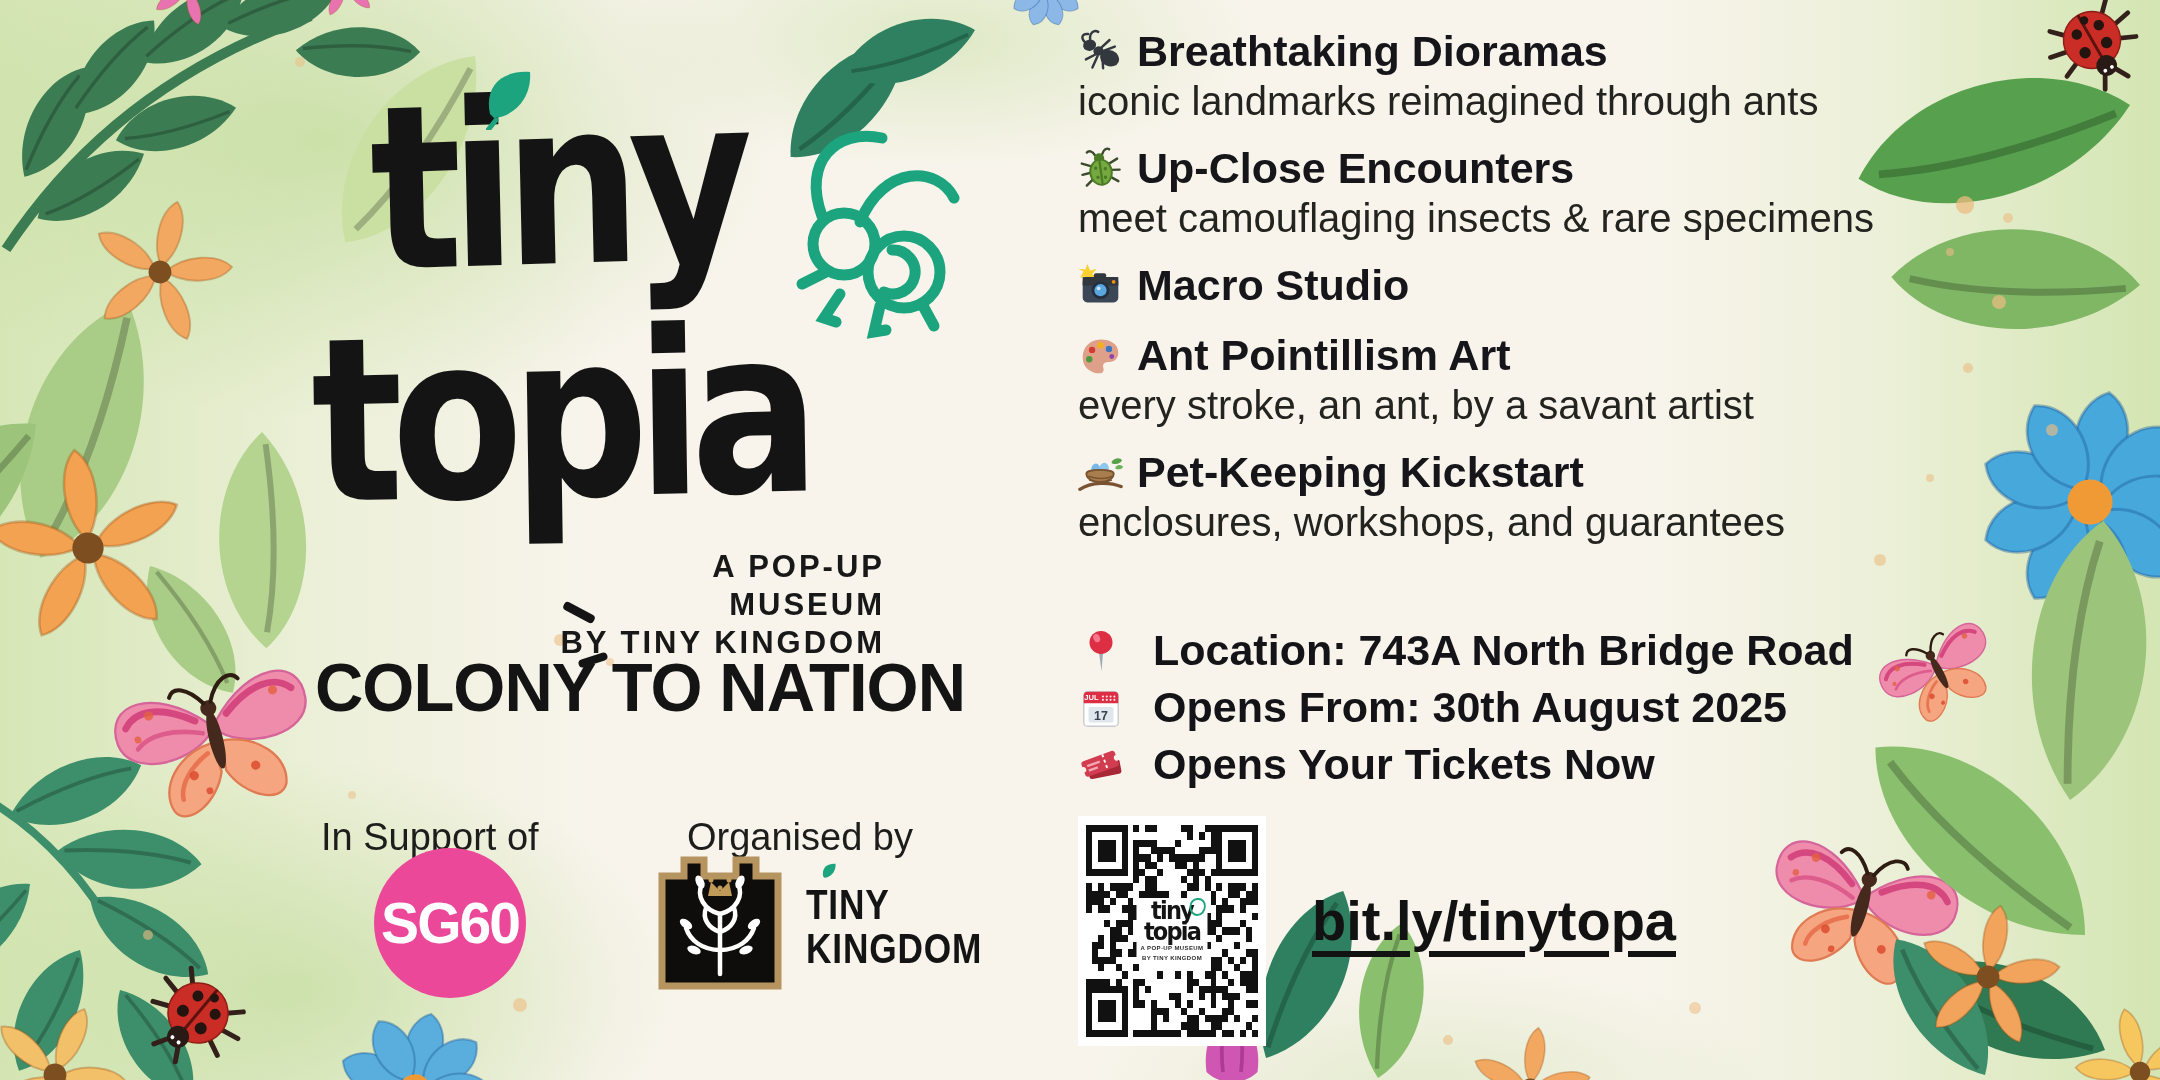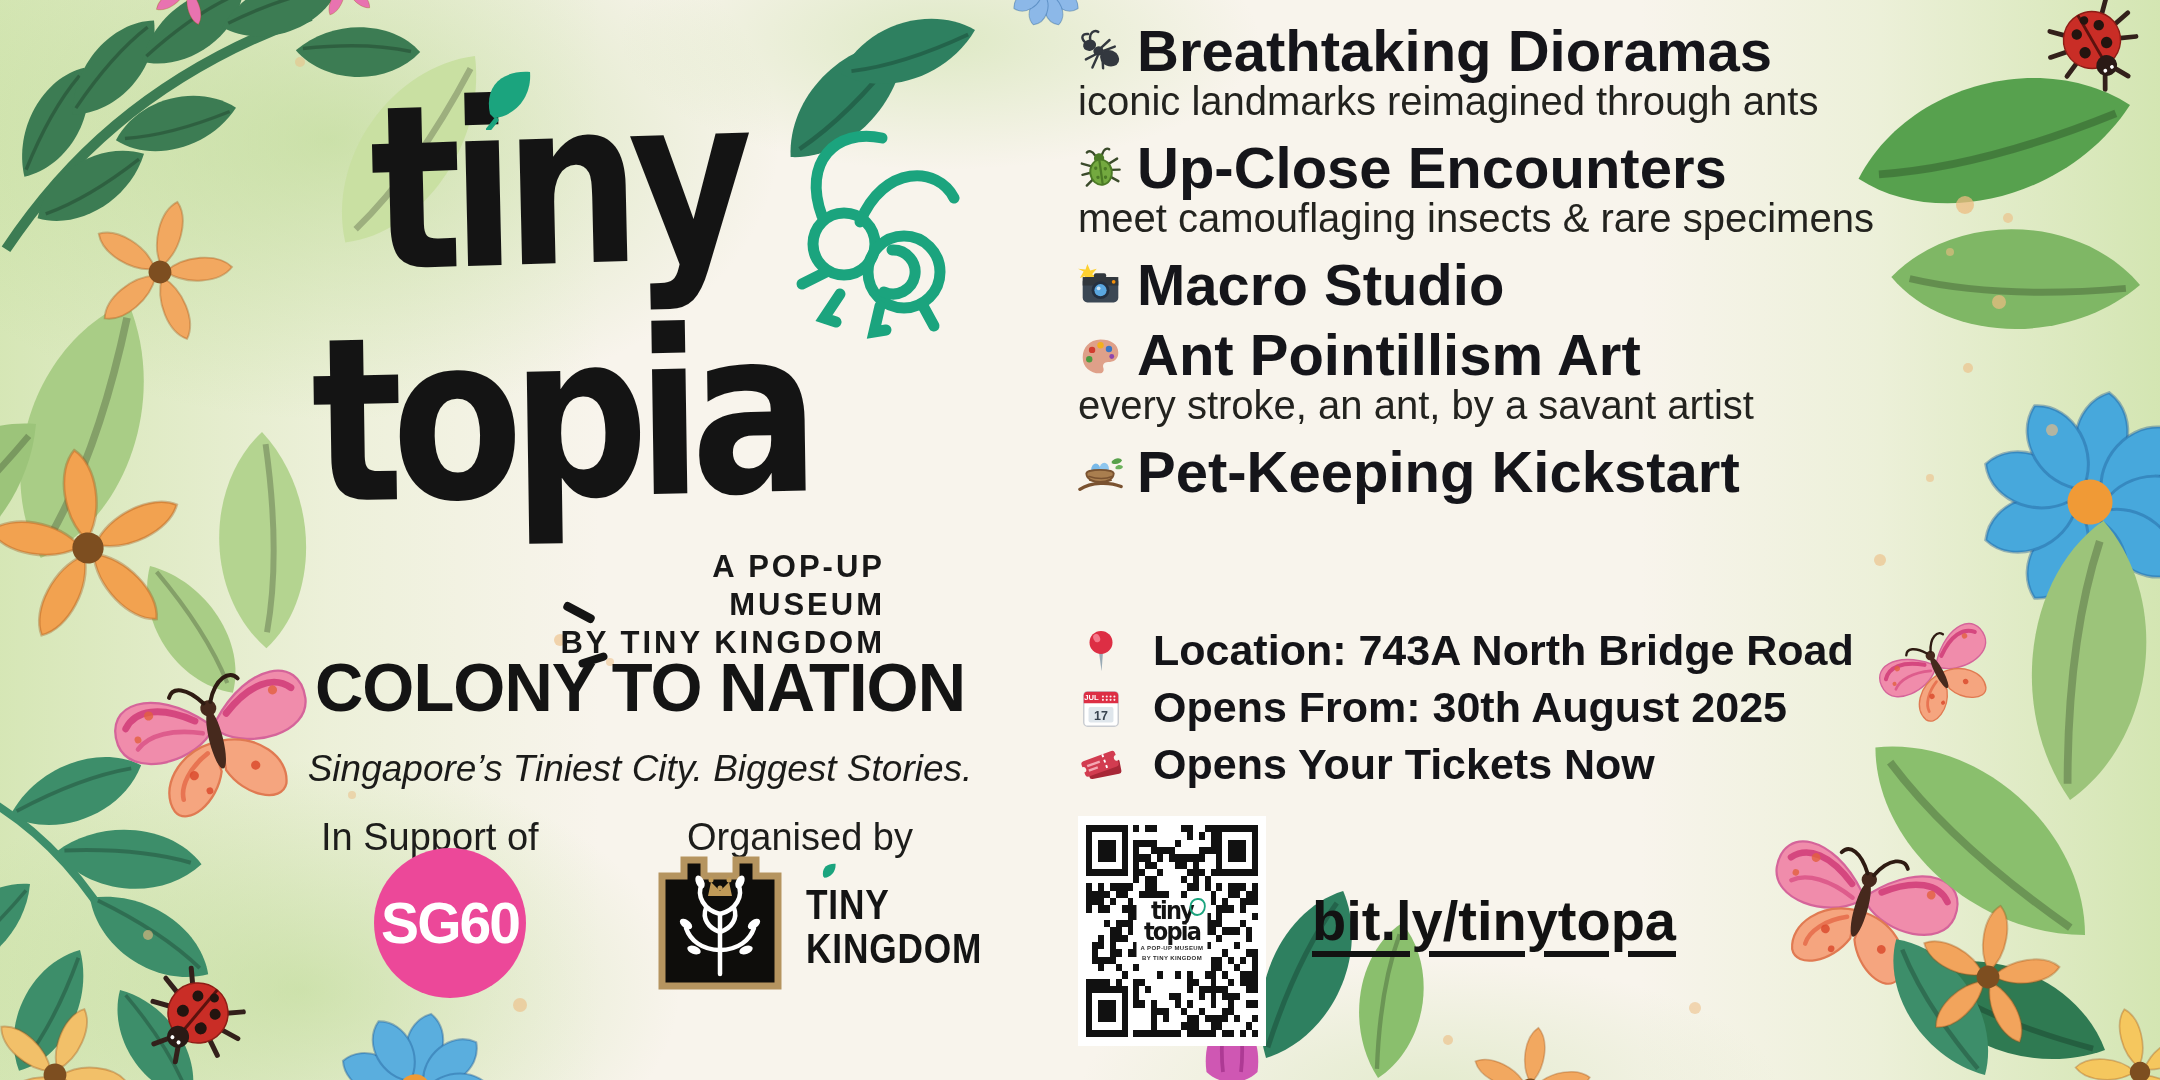--- a/index.html
+++ b/index.html
@@ -46,21 +46,21 @@
   .sg60{position:absolute;left:374px;top:848px;width:152px;height:150px;border-radius:50%;
     background:#ec4899;display:flex;flex-direction:row;align-items:center;justify-content:center;}
   .sg60 span{color:#fff;font-weight:bold;font-size:57px;line-height:50px;letter-spacing:-2px;}
   .crest{position:absolute;left:658px;top:854px;width:124px;height:136px;}
   .wordmark{position:absolute;left:806px;top:882px;font-weight:bold;color:#141414;
     font-size:43px;line-height:44px;letter-spacing:1px;transform:scaleX(.82);transform-origin:left top;white-space:nowrap;}
   .wordmark-leaf{position:absolute;left:822px;top:862px;width:16px;height:20px;}
   
   .features{position:absolute;left:1078px;top:24px;width:1060px;}
   .feature{margin-bottom:16px;}
-  .f-title{display:flex;align-items:center;gap:14px;font-size:58px;font-weight:bold;
+  .f-title{display:flex;align-items:center;gap:14px;font-size:43px;font-weight:bold;
     color:#15151a;line-height:54px;white-space:nowrap;}
   .f-title svg{width:45px;height:45px;flex:0 0 auto;}
   .f-desc{font-size:40px;line-height:47px;color:#23231f;white-space:nowrap;}
   .info-list{position:absolute;left:1078px;top:622px;width:1060px;}
   .info-row{display:flex;align-items:center;gap:29px;height:57px;font-size:43px;
     font-weight:bold;color:#141418;white-space:nowrap;}
   .info-row svg{width:46px;height:46px;flex:0 0 auto;}
   
   .qr-card{position:absolute;left:1078px;top:816px;width:188px;height:230px;background:#fff;
     display:flex;align-items:center;justify-content:center;}
@@ -290,21 +290,20 @@
     <div class="twig twig1"></div>
     <div class="twig twig2"></div>
   </div>
 
   <div class="tagline">
     <span>A POP-UP MUSEUM</span><br>
     <span>BY TINY KINGDOM</span>
   </div>
 
   <div class="headline">COLONY TO NATION</div>
-  <div class="subheadline">Singapore’s Tiniest City. Biggest Stories.</div>
 
   <div class="support-label label-support">In Support of</div>
   <div class="support-label label-organiser">Organised by</div>
 
   <div class="sg60">
     <span>SG</span>
     <span>60</span>
   </div>
 
   <svg class="crest" viewBox="0 0 124 136">
@@ -432,20 +431,21 @@
           <path d="M2,42 C14,34 34,34 46,39" stroke="#7a5230" stroke-width="3.5" fill="none" stroke-linecap="round"></path>
           <ellipse cx="19" cy="21" rx="5" ry="6.5" fill="#79b9e8"></ellipse>
           <ellipse cx="28" cy="20" rx="5" ry="6.5" fill="#8ec6ee"></ellipse>
           <path d="M9,25 C8,37 39,37 38,25 C38,20 9,20 9,25 Z" fill="#a97e4f" stroke="#7a5230" stroke-width="2"></path>
           <path d="M11,28 C20,31 30,31 37,28 M12,32 C20,35 29,35 36,32" stroke="#7a5230" stroke-width="1.6" fill="none"></path>
           <path d="M36,12 C40,8 45,8 47,11 C45,15 40,16 36,14 Z" fill="#58a14b"></path>
           <path d="M40,18 C43,15 47,16 48,18 C46,21 42,21 40,20 Z" fill="#6cb25c"></path>
         </svg>
         <span>Pet-Keeping Kickstart</span>
       </div>
+      <div class="f-desc">enclosures, workshops, and guarantees</div>
     </div>
   </div>
 
   <div class="info-list">
     <div class="info-row">
       <svg viewBox="0 0 48 48">
         <polygon points="22,26 26,26 24.6,45" fill="#99aab5"></polygon>
         <circle cx="24" cy="15" r="12" fill="#dd2e44"></circle>
         <ellipse cx="19.5" cy="10.5" rx="3.4" ry="4.5" fill="#f4788a" transform="rotate(-25 19.5 10.5)"></ellipse>
       </svg>

